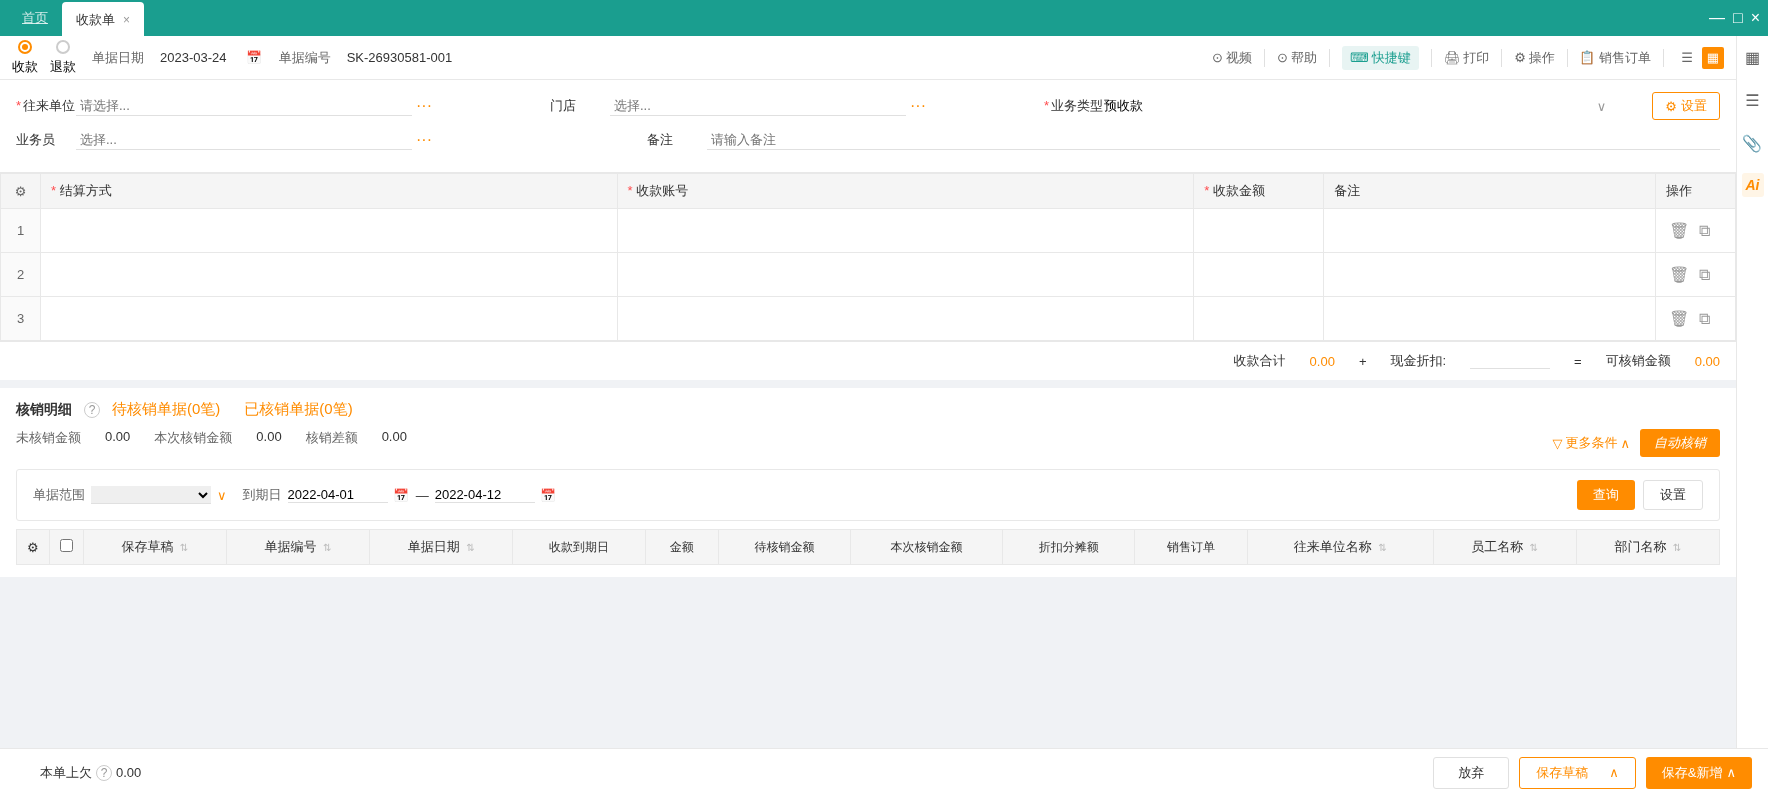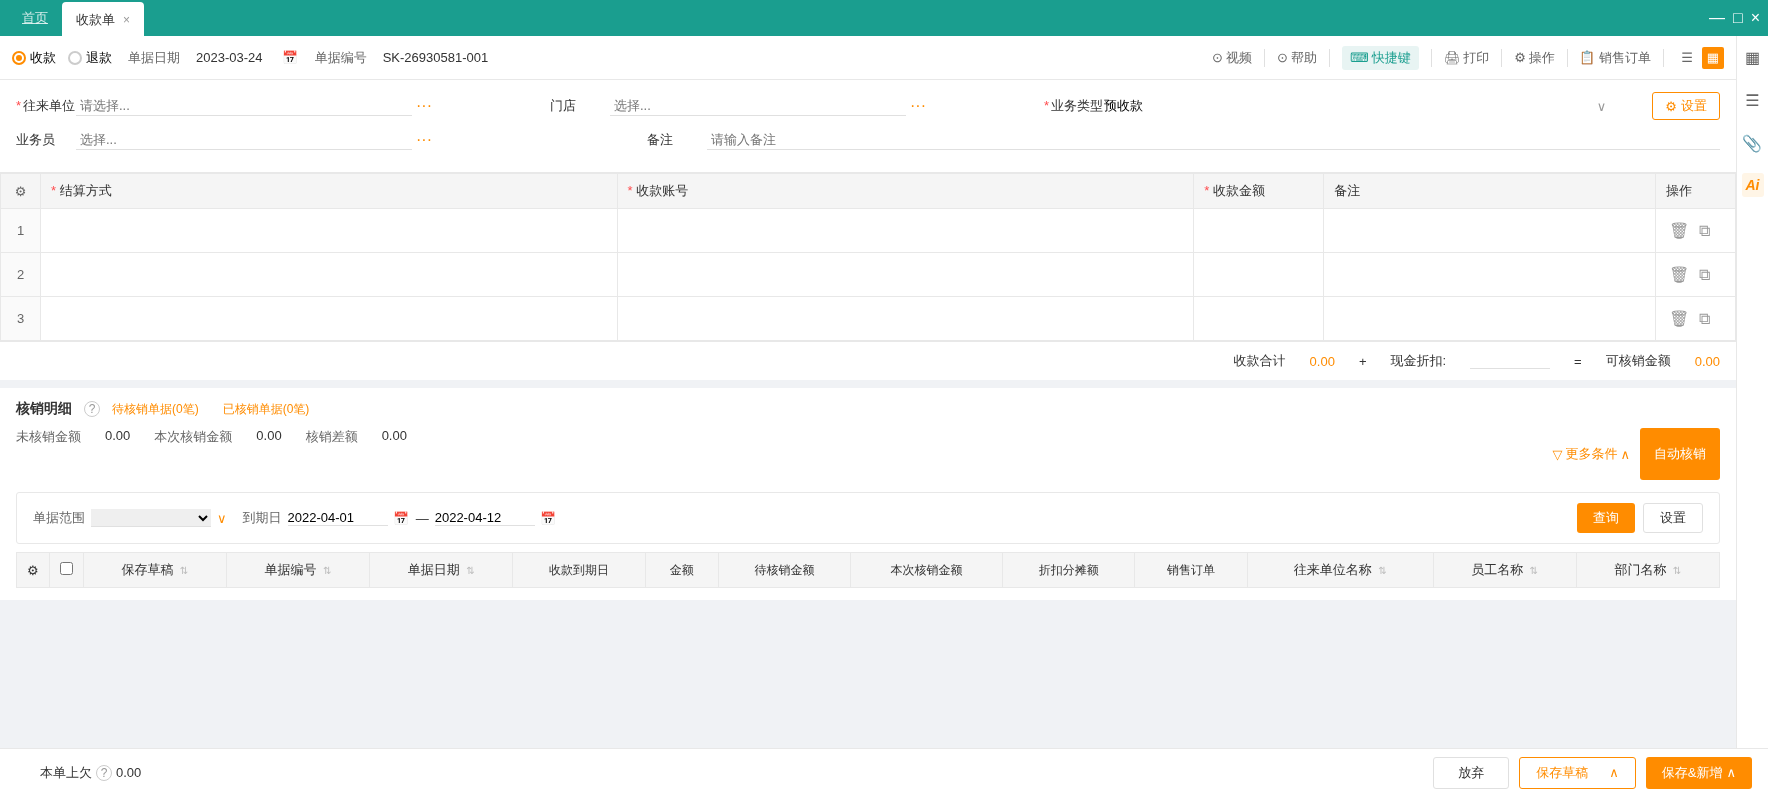--- a/index.html
+++ b/index.html
@@ -18,21 +18,21 @@
     .tab-item .close-icon { margin-left: 8px; font-size: 12px; color: #999; cursor: pointer; }
     .tab-bar-right { margin-left: auto; display: flex; gap: 8px; }
     .tab-bar-right span { color: #fff; cursor: pointer; font-size: 16px; }
 
     
     .toolbar {
       display: flex; align-items: center; background: #fff; height: 44px; padding: 0 12px;
       border-bottom: 1px solid #e8e8e8; gap: 16px;
     }
     .radio-group { display: flex; gap: 12px; align-items: center; }
-    .radio-item { display: flex; align-items: center; gap: 4px; cursor: pointer; }
+    .radio-item { display: flex; align-items: center; gap: 4px; cursor: pointer; flex-direction: column; }
     .radio-dot { width: 14px; height: 14px; border-radius: 50%; border: 2px solid #ccc; display: flex; align-items: center; justify-content: center; }
     .radio-dot.active { border-color: #ff8c00; }
     .radio-dot.active::after { content: ''; width: 6px; height: 6px; border-radius: 50%; background: #ff8c00; }
     .field-label { color: #666; }
     .field-value { color: #333; font-weight: 500; }
     .toolbar-date-icon { color: #ff8c00; cursor: pointer; margin-left: 4px; }
     .toolbar-right { margin-left: auto; display: flex; align-items: center; gap: 12px; }
     .toolbar-action { display: flex; align-items: center; gap: 3px; color: #666; cursor: pointer; font-size: 13px; }
     .toolbar-action.highlight { background: #e8f4f3; color: #1a9e8f; padding: 3px 8px; border-radius: 3px; }
     .toolbar-divider { width: 1px; height: 18px; background: #e0e0e0; }
@@ -80,29 +80,29 @@
     .summary-value { color: #ff8c00; font-weight: 500; }
     .summary-input {
       border: none; border-bottom: 1px solid #e0e0e0; width: 80px;
       outline: none; text-align: right; font-size: 13px;
     }
 
     
     .recon-section { background: #fff; margin-top: 8px; padding: 12px 16px; }
     .recon-header { display: flex; align-items: center; gap: 12px; margin-bottom: 10px; }
     .recon-title { font-size: 14px; font-weight: 600; color: #333; }
-    .recon-tab { color: #ff8c00; cursor: pointer; font-size: 12px; }
+    .recon-tab { color: #ff8c00; cursor: pointer; font-size: 15px; }
     .recon-tab.active { color: #ff8c00; }
     .info-icon { color: #999; cursor: pointer; font-size: 12px; border: 1px solid #ccc; border-radius: 50%; width: 16px; height: 16px; display: inline-flex; align-items: center; justify-content: center; }
     .recon-stats { display: flex; gap: 24px; margin-bottom: 12px; color: #666; }
     .recon-stat-val { color: #333; }
     .filter-link { color: #ff8c00; cursor: pointer; display: flex; align-items: center; gap: 3px; }
     .auto-btn {
-      background: #ff8c00; color: #fff; border: none; padding: 17px 14px;
-      border-radius: 3px; cursor: pointer; font-size: 13px;
+      background: #ff8c00; color: #fff; border: none; padding: 5px 14px;
+      border-radius: 3px; cursor: pointer; font-size: 13px; font-style: italic;
     }
 
     
     .filter-row { display: flex; align-items: center; gap: 16px; padding: 8px 0; border: 1px solid #e8e8e8; border-radius: 3px; padding: 10px 16px; margin-bottom: 8px; }
     .filter-field { display: flex; align-items: center; gap: 6px; }
     .filter-label { color: #666; white-space: nowrap; }
     .filter-select { border: none; border-bottom: 1px solid #e0e0e0; outline: none; min-width: 120px; font-size: 13px; }
     .filter-date-input { border: none; border-bottom: 1px solid #e0e0e0; outline: none; width: 100px; font-size: 13px; }
     .date-icon { color: #ff8c00; cursor: pointer; }
     .filter-dash { color: #333; }

